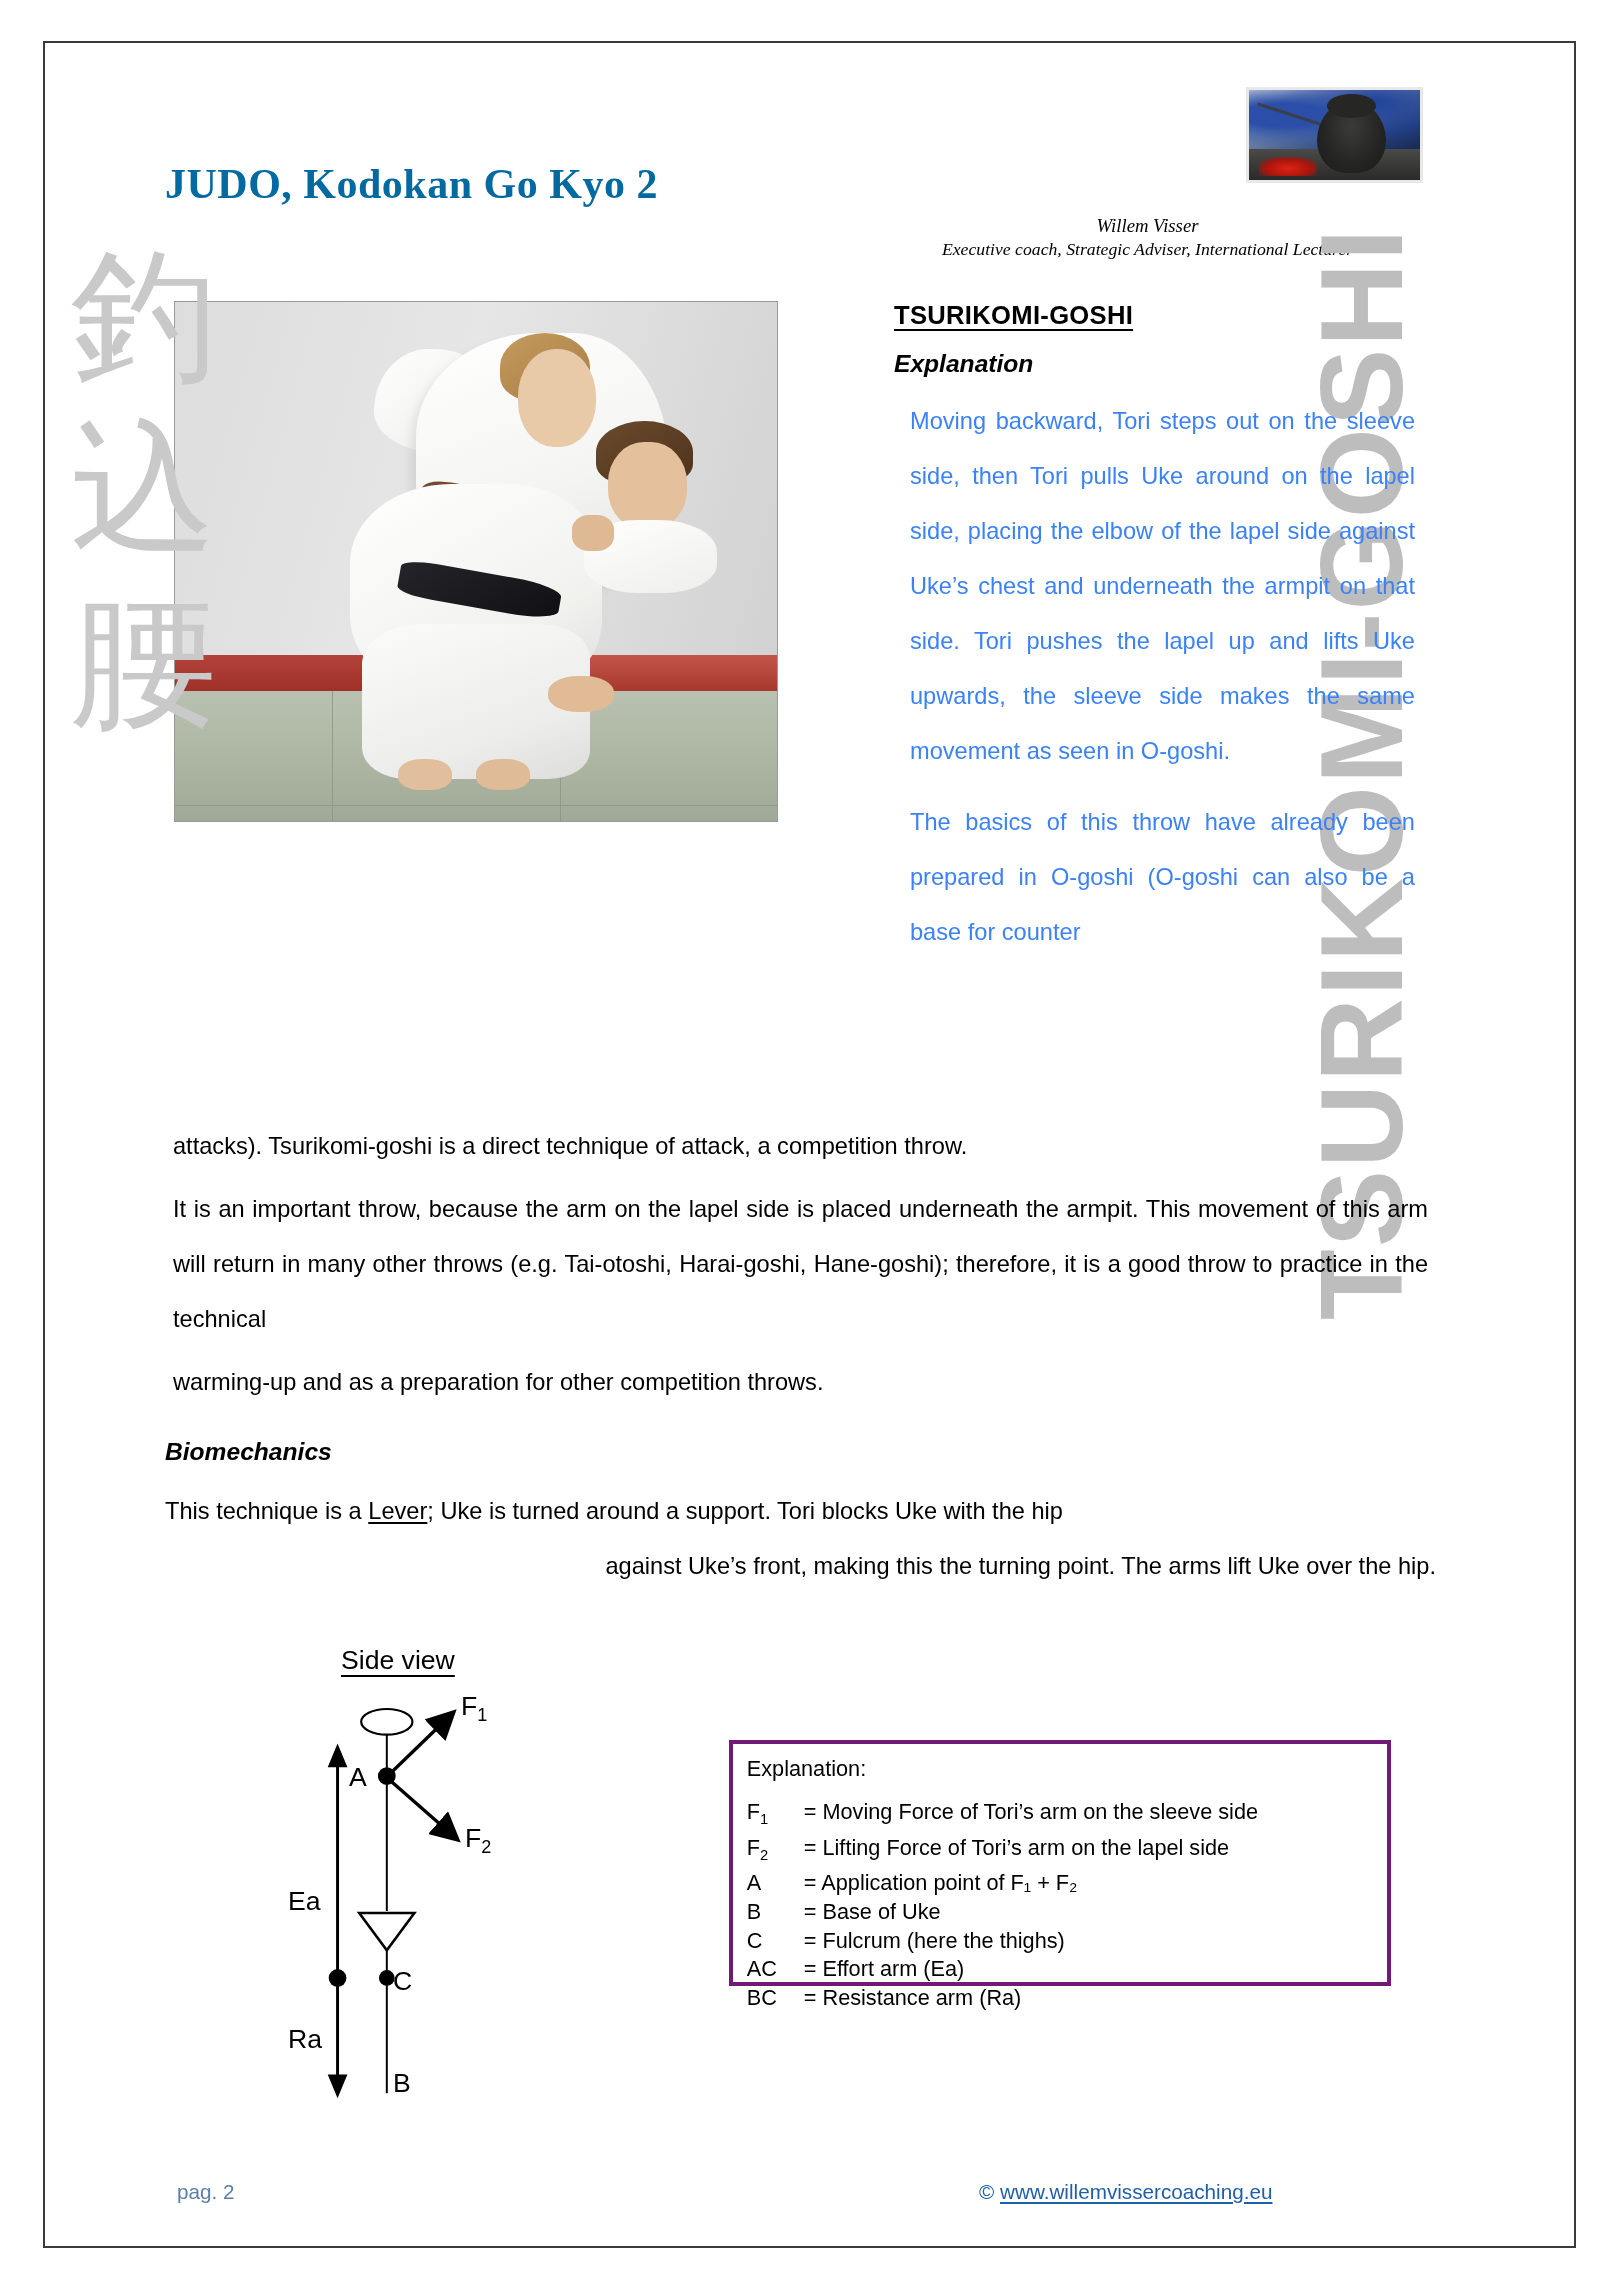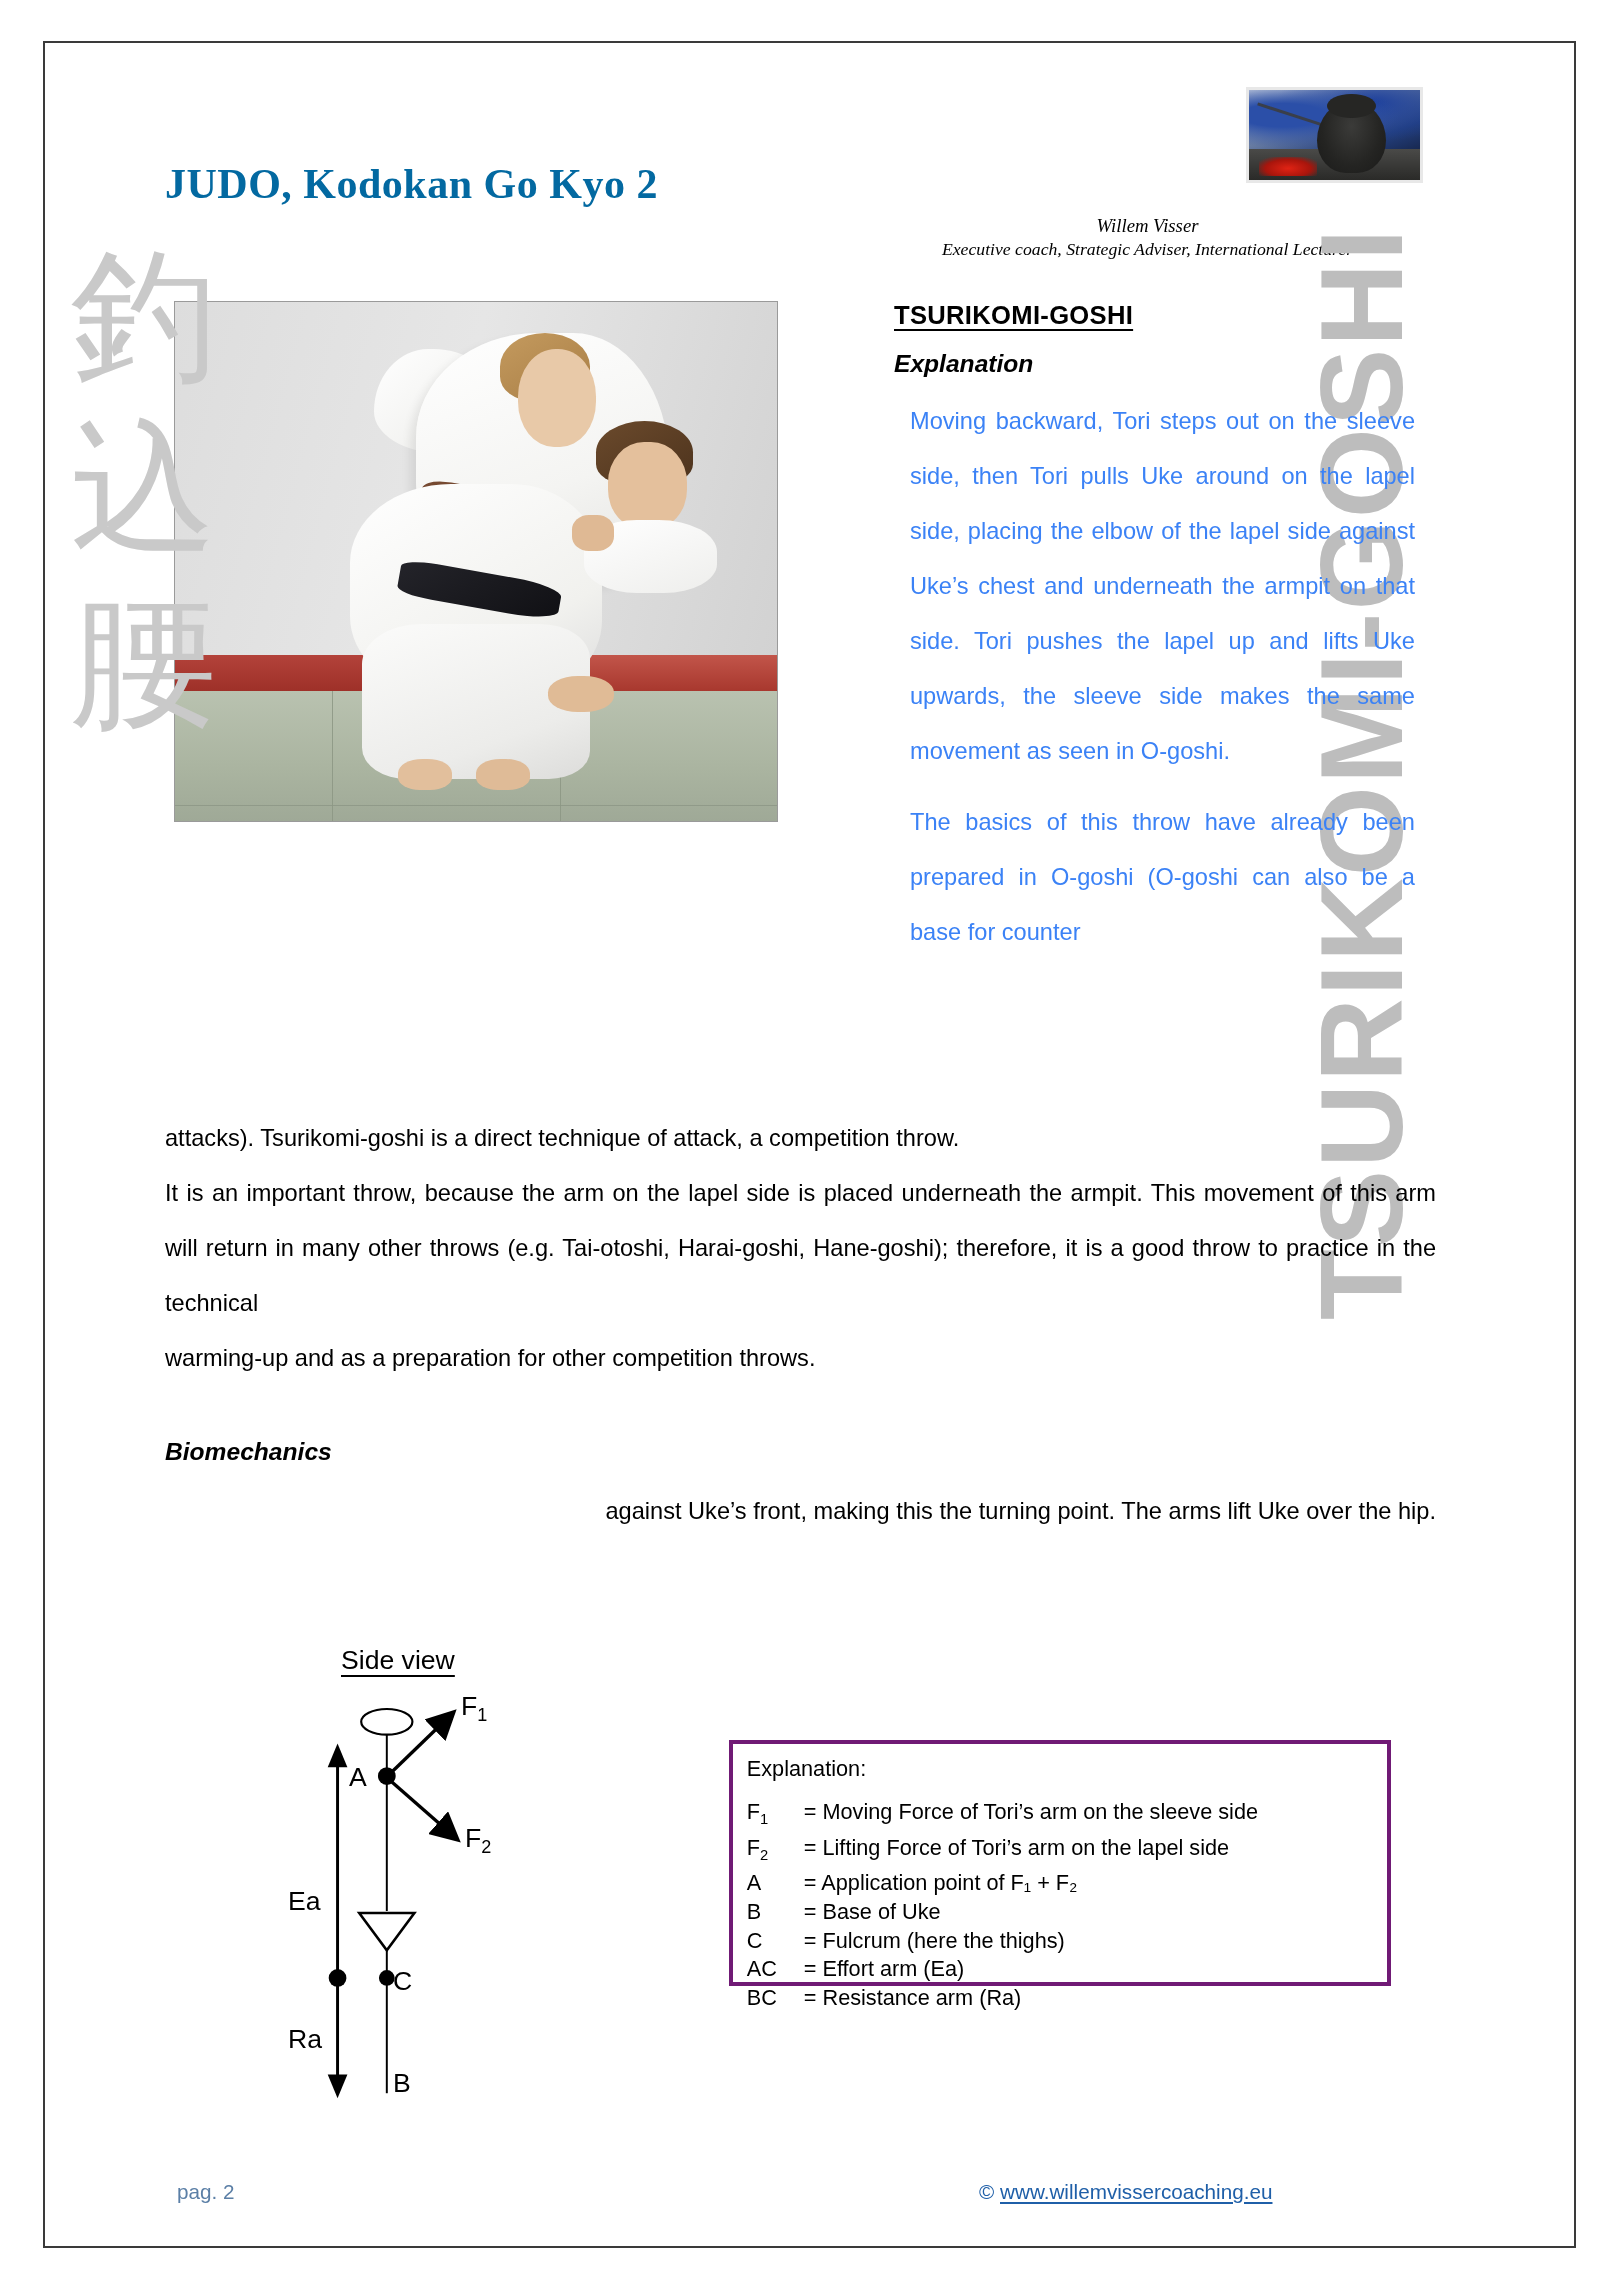--- a/index.html
+++ b/index.html
@@ -272,21 +272,21 @@
 
   
   .body-wide {
     position: absolute;
     left: 165px;
     top: 1111px;
     width: 1271px;
     z-index: 4;
   }
   .body-wide p {
-    margin: 0;
+    margin: 8px;
     font-size: 23.6px;
     line-height: 55px;
     text-align: justify;
     color: #000;
   }
   .body-wide p.last-line { text-align: left; }
 
   
   .biomech {
     position: absolute;
@@ -440,20 +440,21 @@
   </div>
 
   <div class="body-wide">
     <p class="last-line">attacks). Tsurikomi-goshi is a direct technique of attack, a competition throw.</p>
     <p>It is an important throw, because the arm on the lapel side is placed underneath the armpit. This movement of this arm will return in many other throws (e.g. Tai-otoshi, Harai-goshi, Hane-goshi); therefore, it is a good throw to practice in the technical</p>
     <p class="last-line">warming-up and as a preparation for other competition throws.</p>
   </div>
 
   <div class="biomech">
     <h3>Biomechanics</h3>
+    <p><span>This technique is a </span><span class="u">Lever</span><span>; Uke is turned around a support. Tori blocks Uke with the hip</span></p>
     <p class="last-line">against Uke’s front, making this the turning point. The arms lift Uke over the hip.</p>
   </div>
 
   <div class="diagram">
     <div class="diagram-title">Side view</div>
     <svg width="355" height="463" viewBox="0 0 360 470">
       <defs>
         <marker id="arrHead" markerWidth="9" markerHeight="9" refX="7" refY="4.5" orient="auto">
           <path d="M0,0 L9,4.5 L0,9 z" fill="#000"></path>
         </marker>

